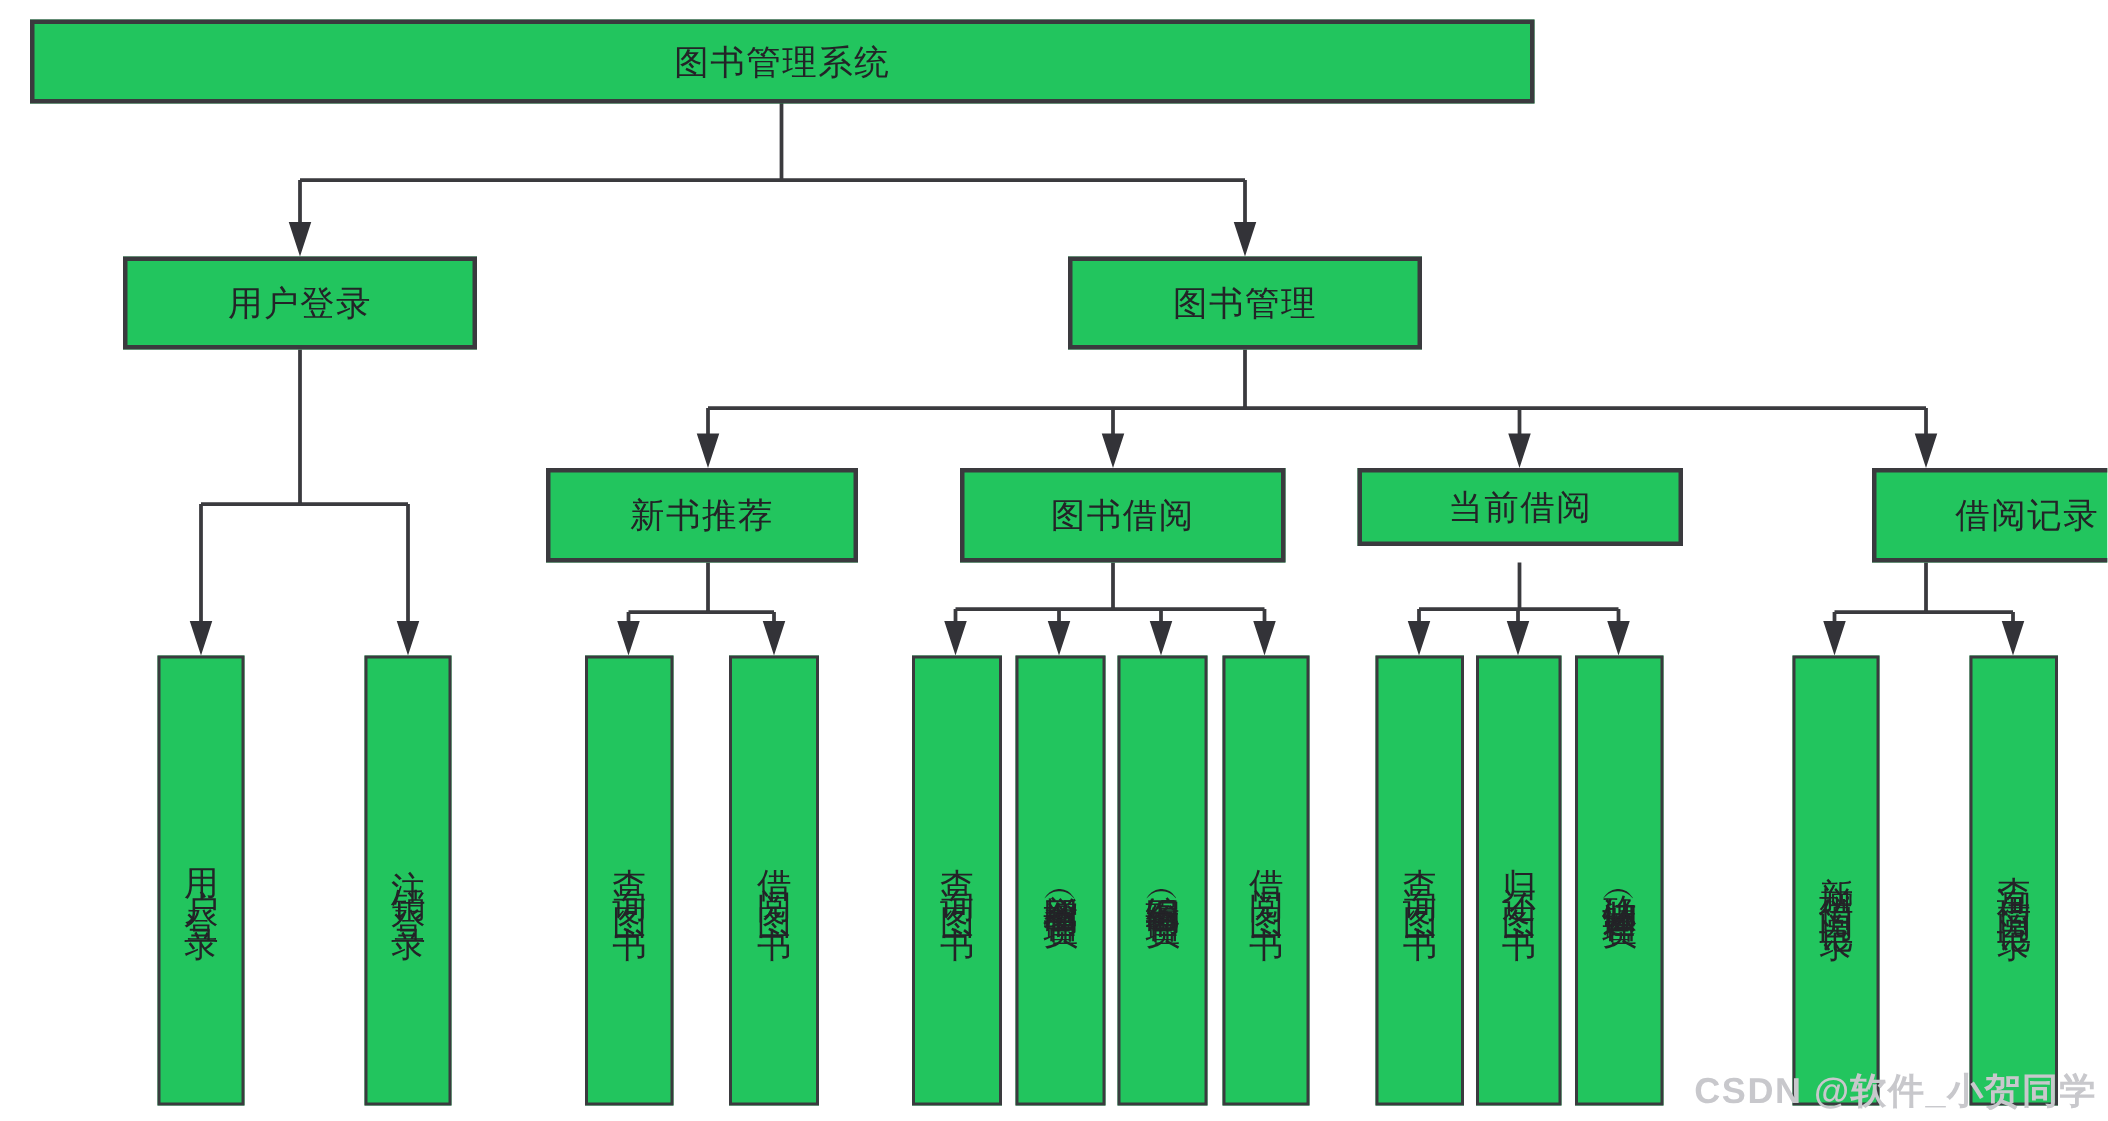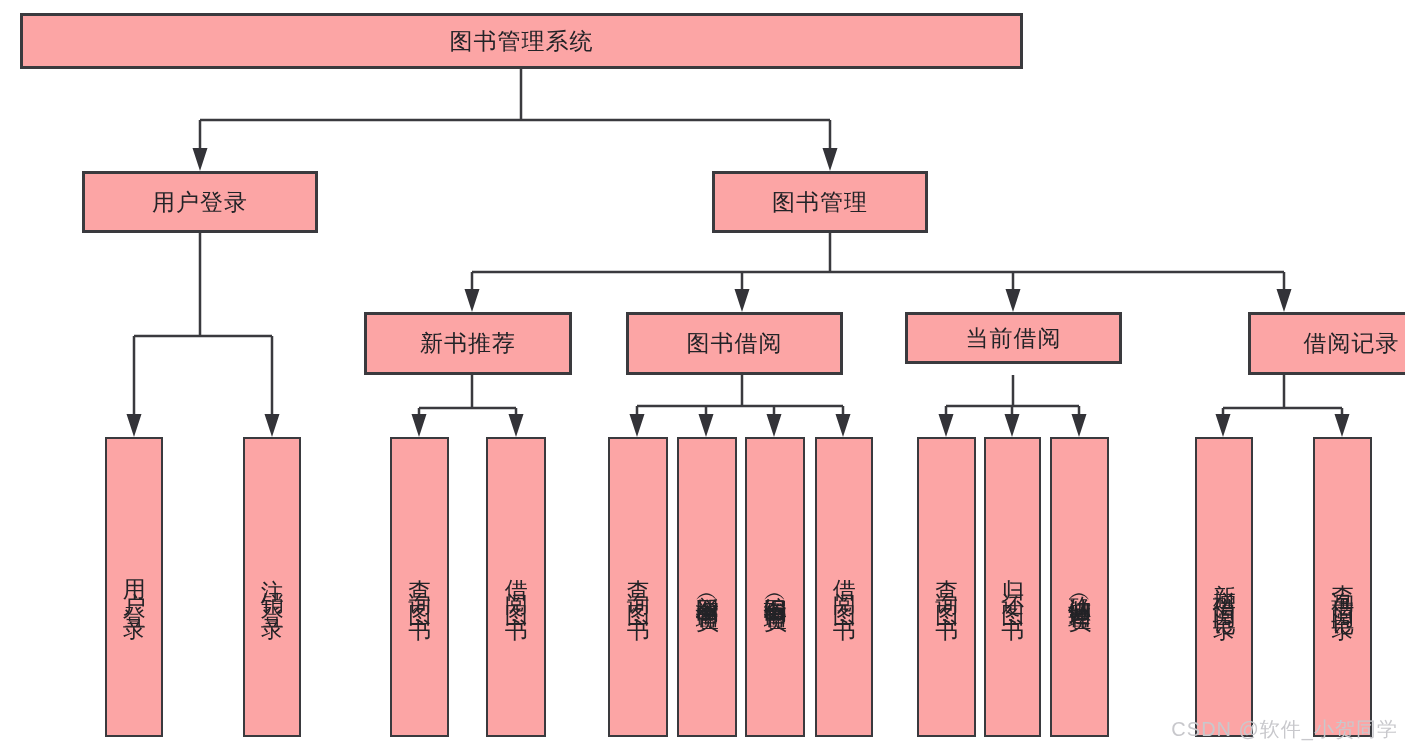--- a/index.html
+++ b/index.html
@@ -13,21 +13,21 @@
   }
   .connector-layer {
     position: absolute;
     left: 0; top: 0;
     width: 1405px; height: 747px;
     pointer-events: none;
   }
   .box {
     position: absolute;
     box-sizing: border-box;
-    background: #fca5a5;
+    background: #22c55e;
     border: 3px solid #3a3a3e;
     color: #232327;
     display: flex;
     align-items: center;
     justify-content: center;
     text-align: center;
   }
   .root-box { font-size: 23px; letter-spacing: 1px; }
   .mid-box  { font-size: 23px; letter-spacing: 1px; }
   .leaf-box {
@@ -42,24 +42,25 @@
     line-height: 1.1;
     white-space: nowrap;
   }
   .ls4  { letter-spacing: 13px; }  
   .ls6  { letter-spacing: 7px;  }  
   .ls10 { letter-spacing: 2px;  }  
   .watermark {
     position: absolute;
     right: 7px;
     bottom: 4px;
-    font-size: 20px;
+    font-size: 24px;
     letter-spacing: 1px;
     color: #c8c8cc;
     z-index: 5;
+    font-weight: bold;
   }
 </style>
 </head>
 <body>
 
 <div class="canvas">
 
   <svg class="connector-layer" viewBox="0 0 1405 747" xmlns="http://www.w3.org/2000/svg">
     <path fill="none" stroke="#3a3a3e" stroke-width="2.5" d="
       M521 68 V120
@@ -113,24 +114,24 @@
       M946,437 L938.5,414 L953.5,414 Z
       M1012,437 L1004.5,414 L1019.5,414 Z
       M1079,437 L1071.5,414 L1086.5,414 Z
       M1223,437 L1215.5,414 L1230.5,414 Z
       M1342,437 L1334.5,414 L1349.5,414 Z"></path>
   </svg>
 
   <div class="box root-box" style="left:20px; top:13px; width:1003px; height:56px">图书管理系统</div>
 
   <div class="box mid-box" style="left:82px; top:171px; width:236px; height:62px">用户登录</div>
-  <div class="box mid-box" style="left:712px; top:171px; width:216px; height:62px">图书管理</div>
+  <div class="box mid-box" style="left:712px; top:171px; width:236px; height:62px">图书管理</div>
 
   <div class="box mid-box" style="left:364px; top:312px; width:208px; height:63px">新书推荐</div>
-  <div class="box mid-box" style="left:626px; top:312px; width:217px; height:63px">图书借阅</div>
+  <div class="box mid-box" style="left:640px; top:312px; width:217px; height:63px">图书借阅</div>
   <div class="box mid-box" style="left:905px; top:312px; width:217px; height:52px">当前借阅</div>
   <div class="box mid-box" style="left:1248px; top:312px; width:207px; height:63px">借阅记录</div>
 
   <div class="box leaf-box" style="left:105px; width:58px">
     <span class="vtext ls4">用户登录</span>
   </div>
   <div class="box leaf-box" style="left:243px; width:58px">
     <span class="vtext ls4">注销登录</span>
   </div>
 

